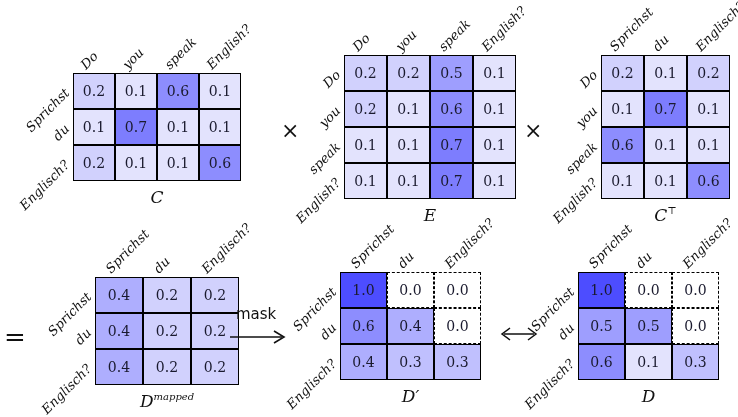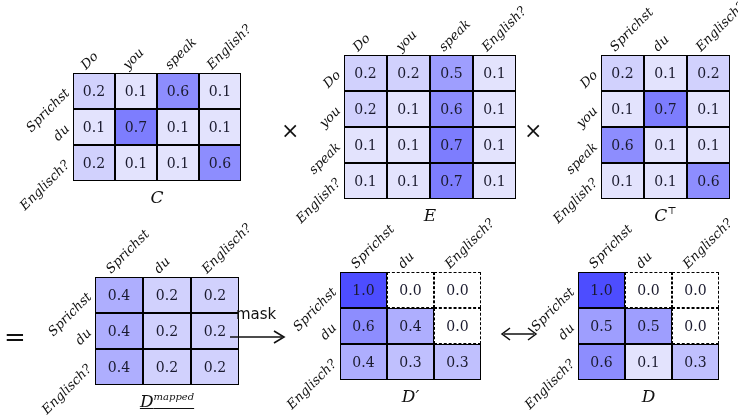--- a/index.html
+++ b/index.html
@@ -227,21 +227,21 @@
     <div class="rowlab" style="left: 441px; width: 154px; top: 101px;">you</div>
     <div class="rowlab" style="left: 441px; width: 154px; top: 137px;">speak</div>
     <div class="rowlab" style="left: 441px; width: 154px; top: 173px;">English?</div>
     <div class="caption" style="left: 601px; width: 129px; top: 205px;"><span>C</span><sup>⊤</sup></div>
     <div class="collab" style="left: 113px; top: 261px;">Sprichst</div>
     <div class="collab" style="left: 161px; top: 261px;">du</div>
     <div class="collab" style="left: 209px; top: 261px;">Englisch?</div>
     <div class="rowlab" style="left: -65px; width: 154px; top: 287px;">Sprichst</div>
     <div class="rowlab" style="left: -65px; width: 154px; top: 323px;">du</div>
     <div class="rowlab" style="left: -65px; width: 154px; top: 359px;">Englisch?</div>
-    <div class="caption" style="left: 95px; width: 144px; top: 391px; text-decoration: underline;"><span>D</span><sup>mapped</sup></div>
+    <div class="caption" style="left: 95px; width: 144px; top: 391px;"><span>D</span><sup>mapped</sup></div>
     <div class="collab" style="left: 357.5px; top: 256px;">Sprichst</div>
     <div class="collab" style="left: 404.5px; top: 256px;">du</div>
     <div class="collab" style="left: 451.5px; top: 256px;">Englisch?</div>
     <div class="rowlab" style="left: 180px; width: 154px; top: 282px;">Sprichst</div>
     <div class="rowlab" style="left: 180px; width: 154px; top: 318px;">du</div>
     <div class="rowlab" style="left: 180px; width: 154px; top: 354px;">Englisch?</div>
     <div class="caption" style="left: 340px; width: 141px; top: 386px;"><span>D′</span></div>
     <div class="collab" style="left: 595.5px; top: 256px;">Sprichst</div>
     <div class="collab" style="left: 642.5px; top: 256px;">du</div>
     <div class="collab" style="left: 689.5px; top: 256px;">Englisch?</div>

